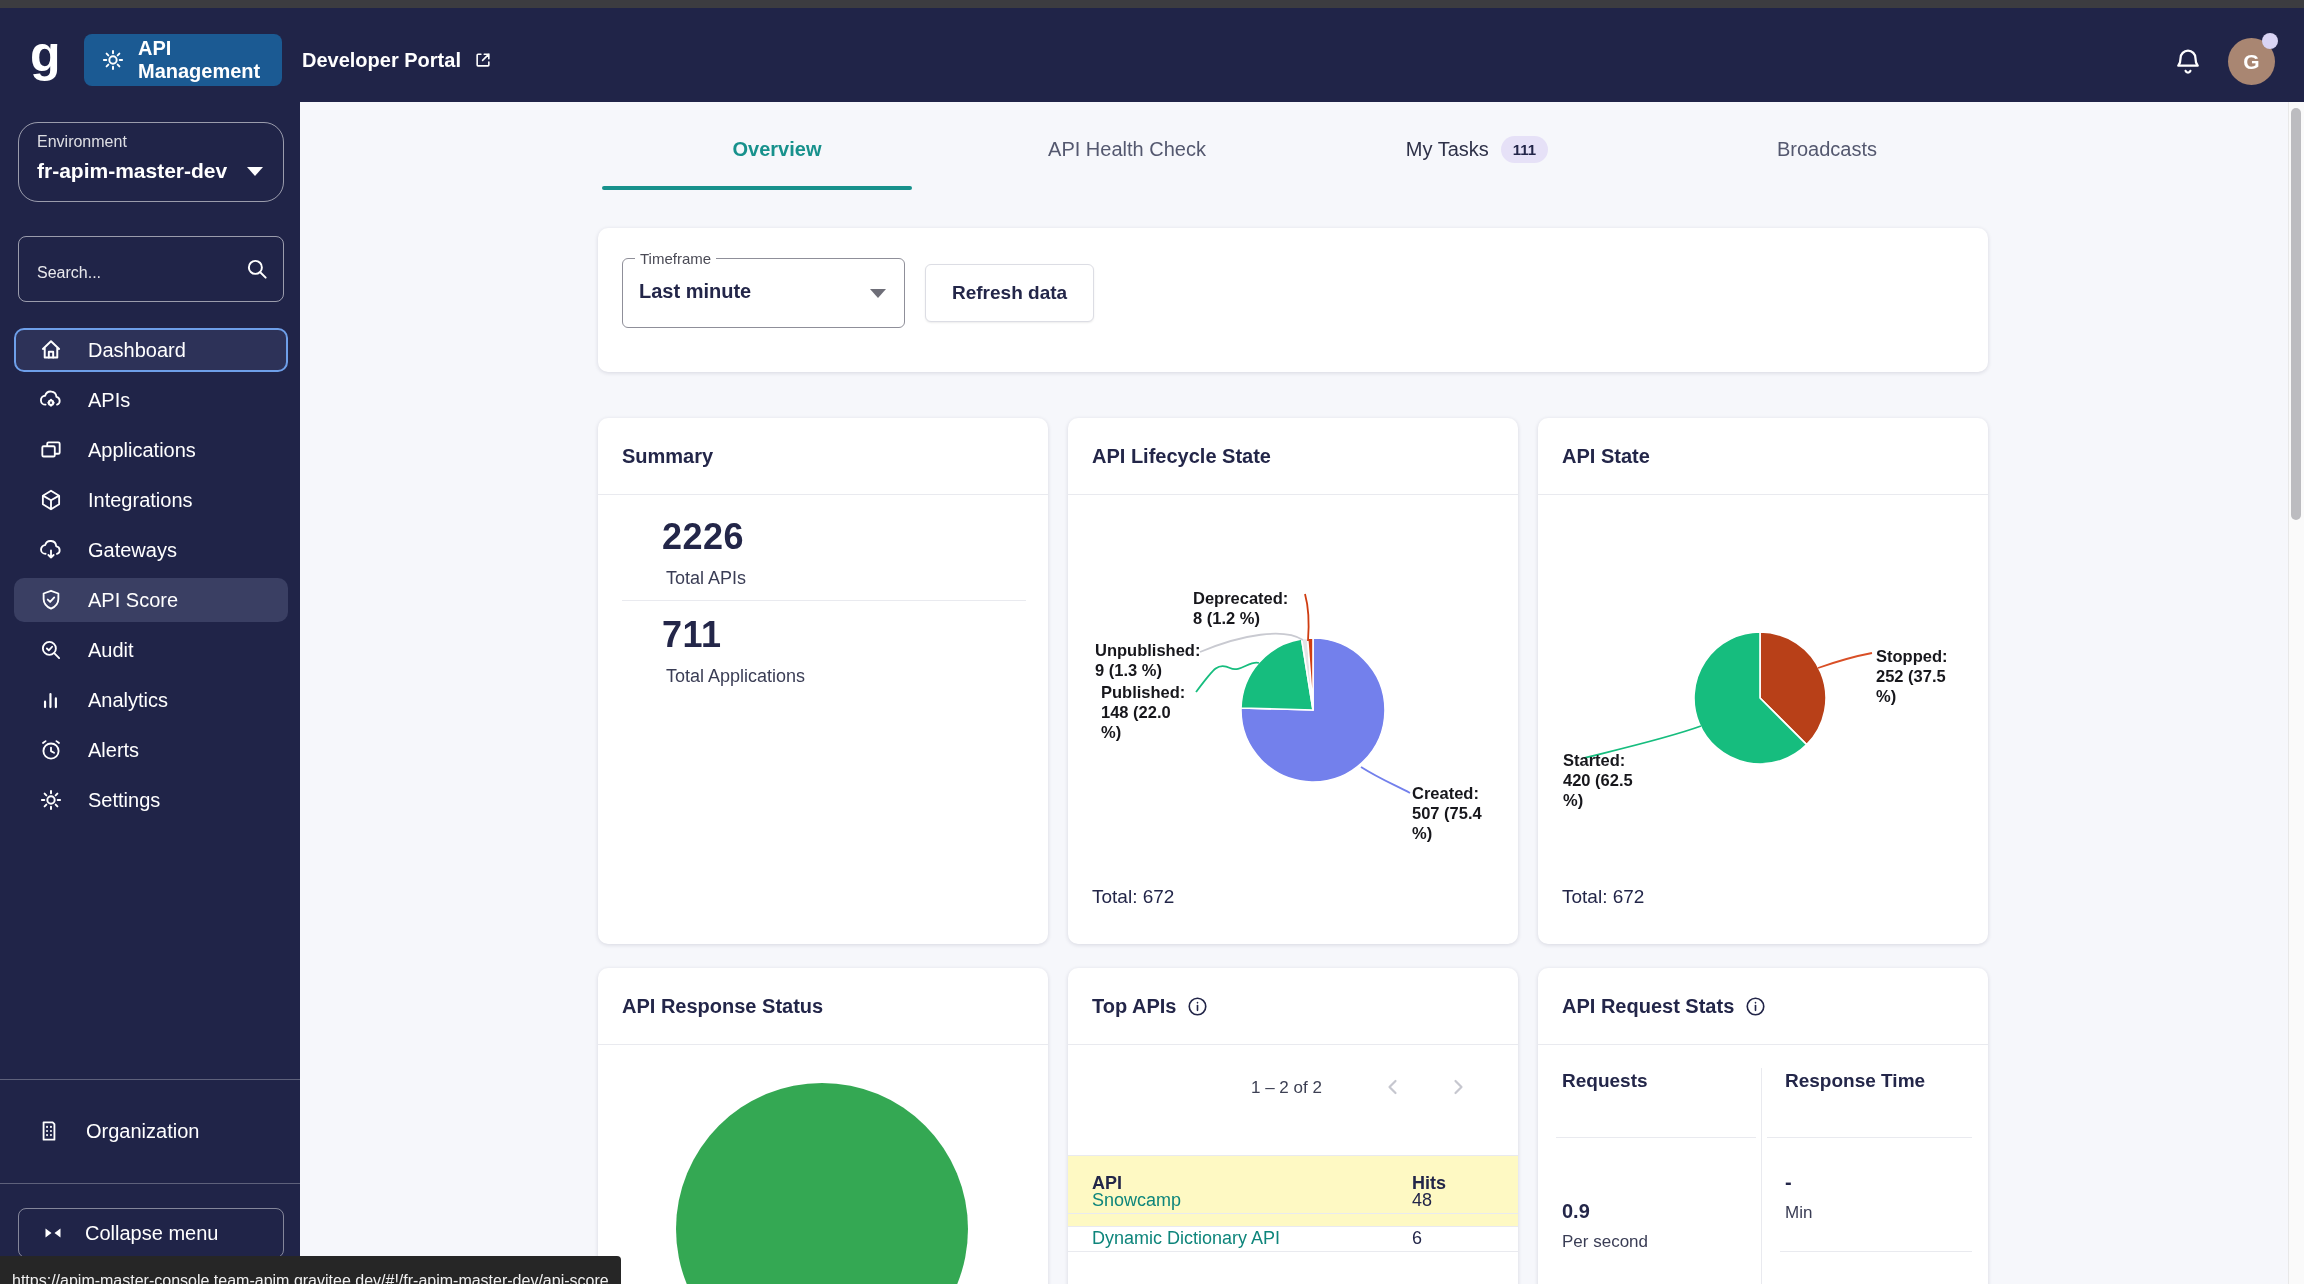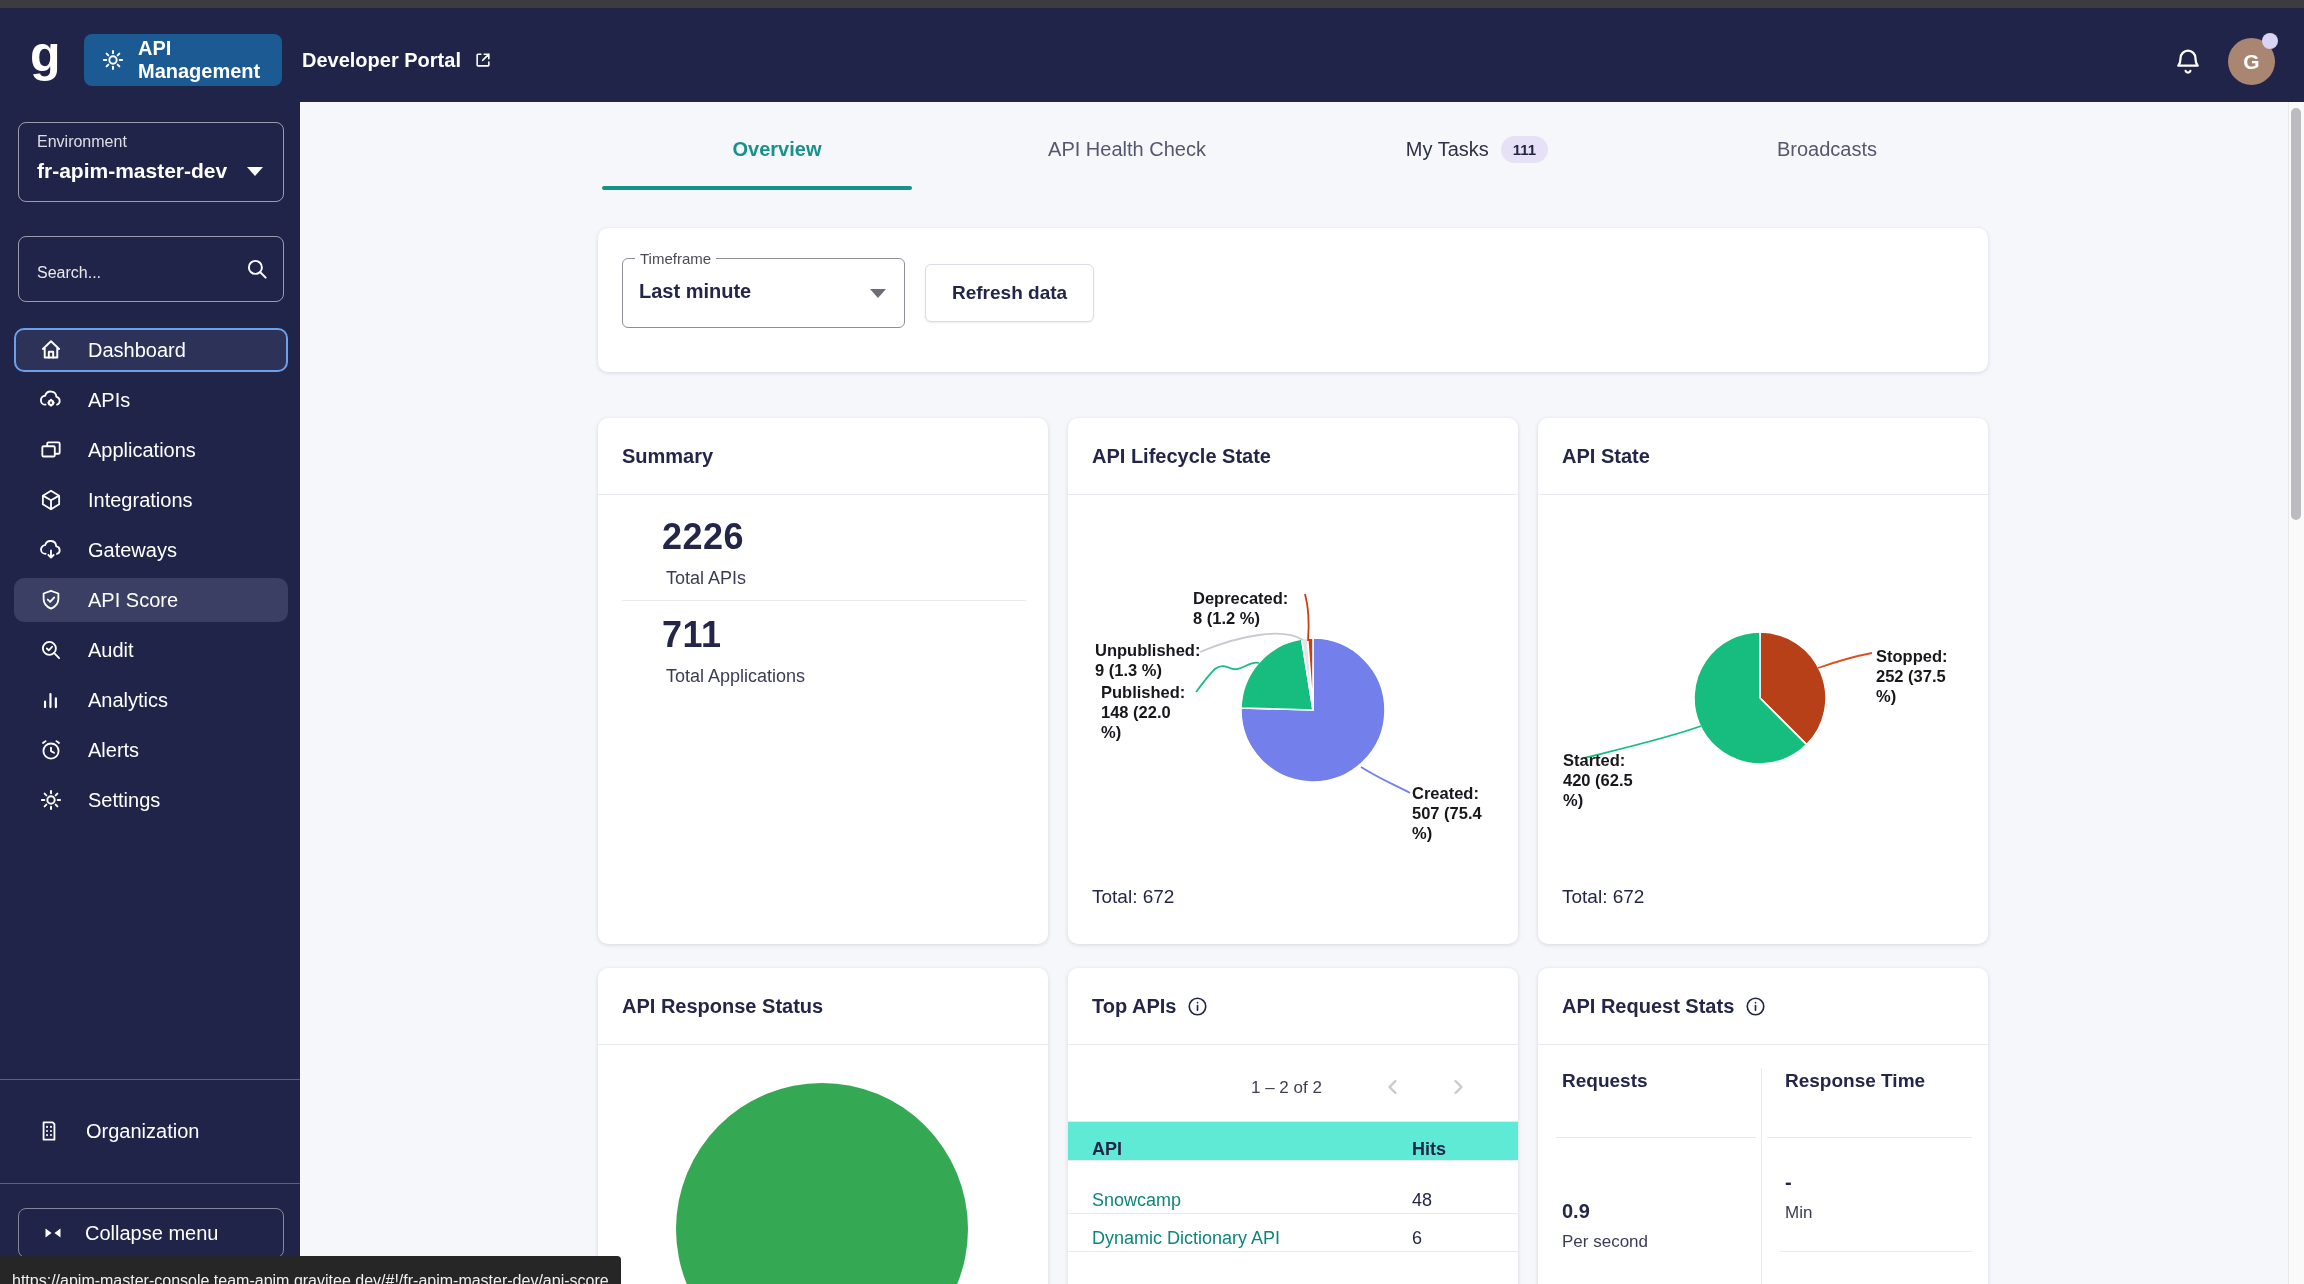--- a/index.html
+++ b/index.html
@@ -17,21 +17,21 @@
   .portal-link{position:absolute;left:302px;top:26px;height:52px;display:flex;align-items:center;gap:12px;
     color:#fff;font-size:20px;font-weight:700;cursor:pointer;}
   .bell{position:absolute;left:2172px;top:38px;width:32px;height:32px;color:#fff;cursor:pointer;}
   .avatar{position:absolute;left:2228px;top:30px;width:47px;height:47px;border-radius:50%;
     background:#a98672;color:#fff;font-size:21px;font-weight:700;display:flex;align-items:center;
     justify-content:center;cursor:pointer;}
   .avatar-dot{position:absolute;left:2262px;top:25px;width:16px;height:16px;border-radius:50%;background:#d9d4f4;}
   
   .sidebar{position:absolute;left:0;top:102px;width:300px;height:1182px;background:#202448;color:#fff;}
   .env-box{position:absolute;left:18px;top:20px;width:266px;height:80px;border:1.5px solid rgba(255,255,255,.55);
-    border-radius:8px;box-sizing:border-box;cursor:pointer;}
+    border-radius:20px;box-sizing:border-box;cursor:pointer;}
   .env-label{position:absolute;left:18px;top:10px;font-size:16px;color:rgba(255,255,255,.85);}
   .env-value{position:absolute;left:18px;top:36px;font-size:21px;font-weight:700;color:#fff;}
   .env-caret{position:absolute;right:20px;top:44px;width:0;height:0;border-left:8px solid transparent;
     border-right:8px solid transparent;border-top:9px solid #fff;}
   .search-box{position:absolute;left:18px;top:134px;width:266px;height:66px;border:1.5px solid rgba(255,255,255,.55);
     border-radius:8px;box-sizing:border-box;display:flex;align-items:center;}
   .search-box input{flex:1;background:transparent;border:none;outline:none;color:#fff;
     font-size:16px;padding:0 0 0 18px;font-family:Liberation Sans, sans-serif;margin-top:8px;}
   .search-box input::placeholder{color:rgba(255,255,255,.9);}
   .search-ic{width:26px;height:26px;margin-right:16px;color:#fff;flex:none;}
@@ -75,22 +75,22 @@
   .big-num{position:absolute;left:24px;font-size:36px;font-weight:800;color:#232649;letter-spacing:.5px;margin-left:40px;}
   .num-label{position:absolute;left:24px;font-size:18px;color:#3a3d55;margin-left:44px;}
   .thin-divider{position:absolute;height:1px;background:#e9eaef;}
   
   .pie{position:absolute;left:0;top:0;pointer-events:none;}
   .pie-label{position:absolute;font-size:16.5px;font-weight:700;color:#17171c;line-height:20px;white-space:nowrap;}
   .pie-total{position:absolute;font-size:19px;color:#232649;}
   
   .pag-text{position:absolute;font-size:17px;color:#3d4054;}
   .pag-chev{position:absolute;width:24px;height:24px;color:#c6c7cf;cursor:default;}
-  .tbl-head{position:absolute;left:0;width:450px;height:40px;background:#5eead4;
-    border-top:1px solid #e9eaef;border-bottom:1px solid #e9eaef;box-sizing:border-box;}
+  .tbl-head{position:absolute;left:0;width:450px;height:72px;background:#fef9c3;
+    border-top:1px solid #e9eaef;border-bottom:1px solid #e9eaef;box-sizing:border-box;margin-top:34px;}
   .tbl-col{position:absolute;font-size:18px;font-weight:700;color:#232649;}
   .tbl-link{position:absolute;font-size:18px;color:#0e857b;cursor:pointer;}
   .tbl-val{position:absolute;font-size:18px;color:#232649;}
   .row-divider{position:absolute;left:0;width:450px;height:1px;background:#e9eaef;}
   
   .rs-col-title{position:absolute;font-size:19px;font-weight:700;color:#232649;}
   .rs-val{position:absolute;font-size:20px;font-weight:700;color:#232649;}
   .rs-unit{position:absolute;font-size:17px;color:#3a3d55;}
   
   .url-tip{position:absolute;left:0;top:1256px;height:38px;background:#262626;color:#f2f2f2;

